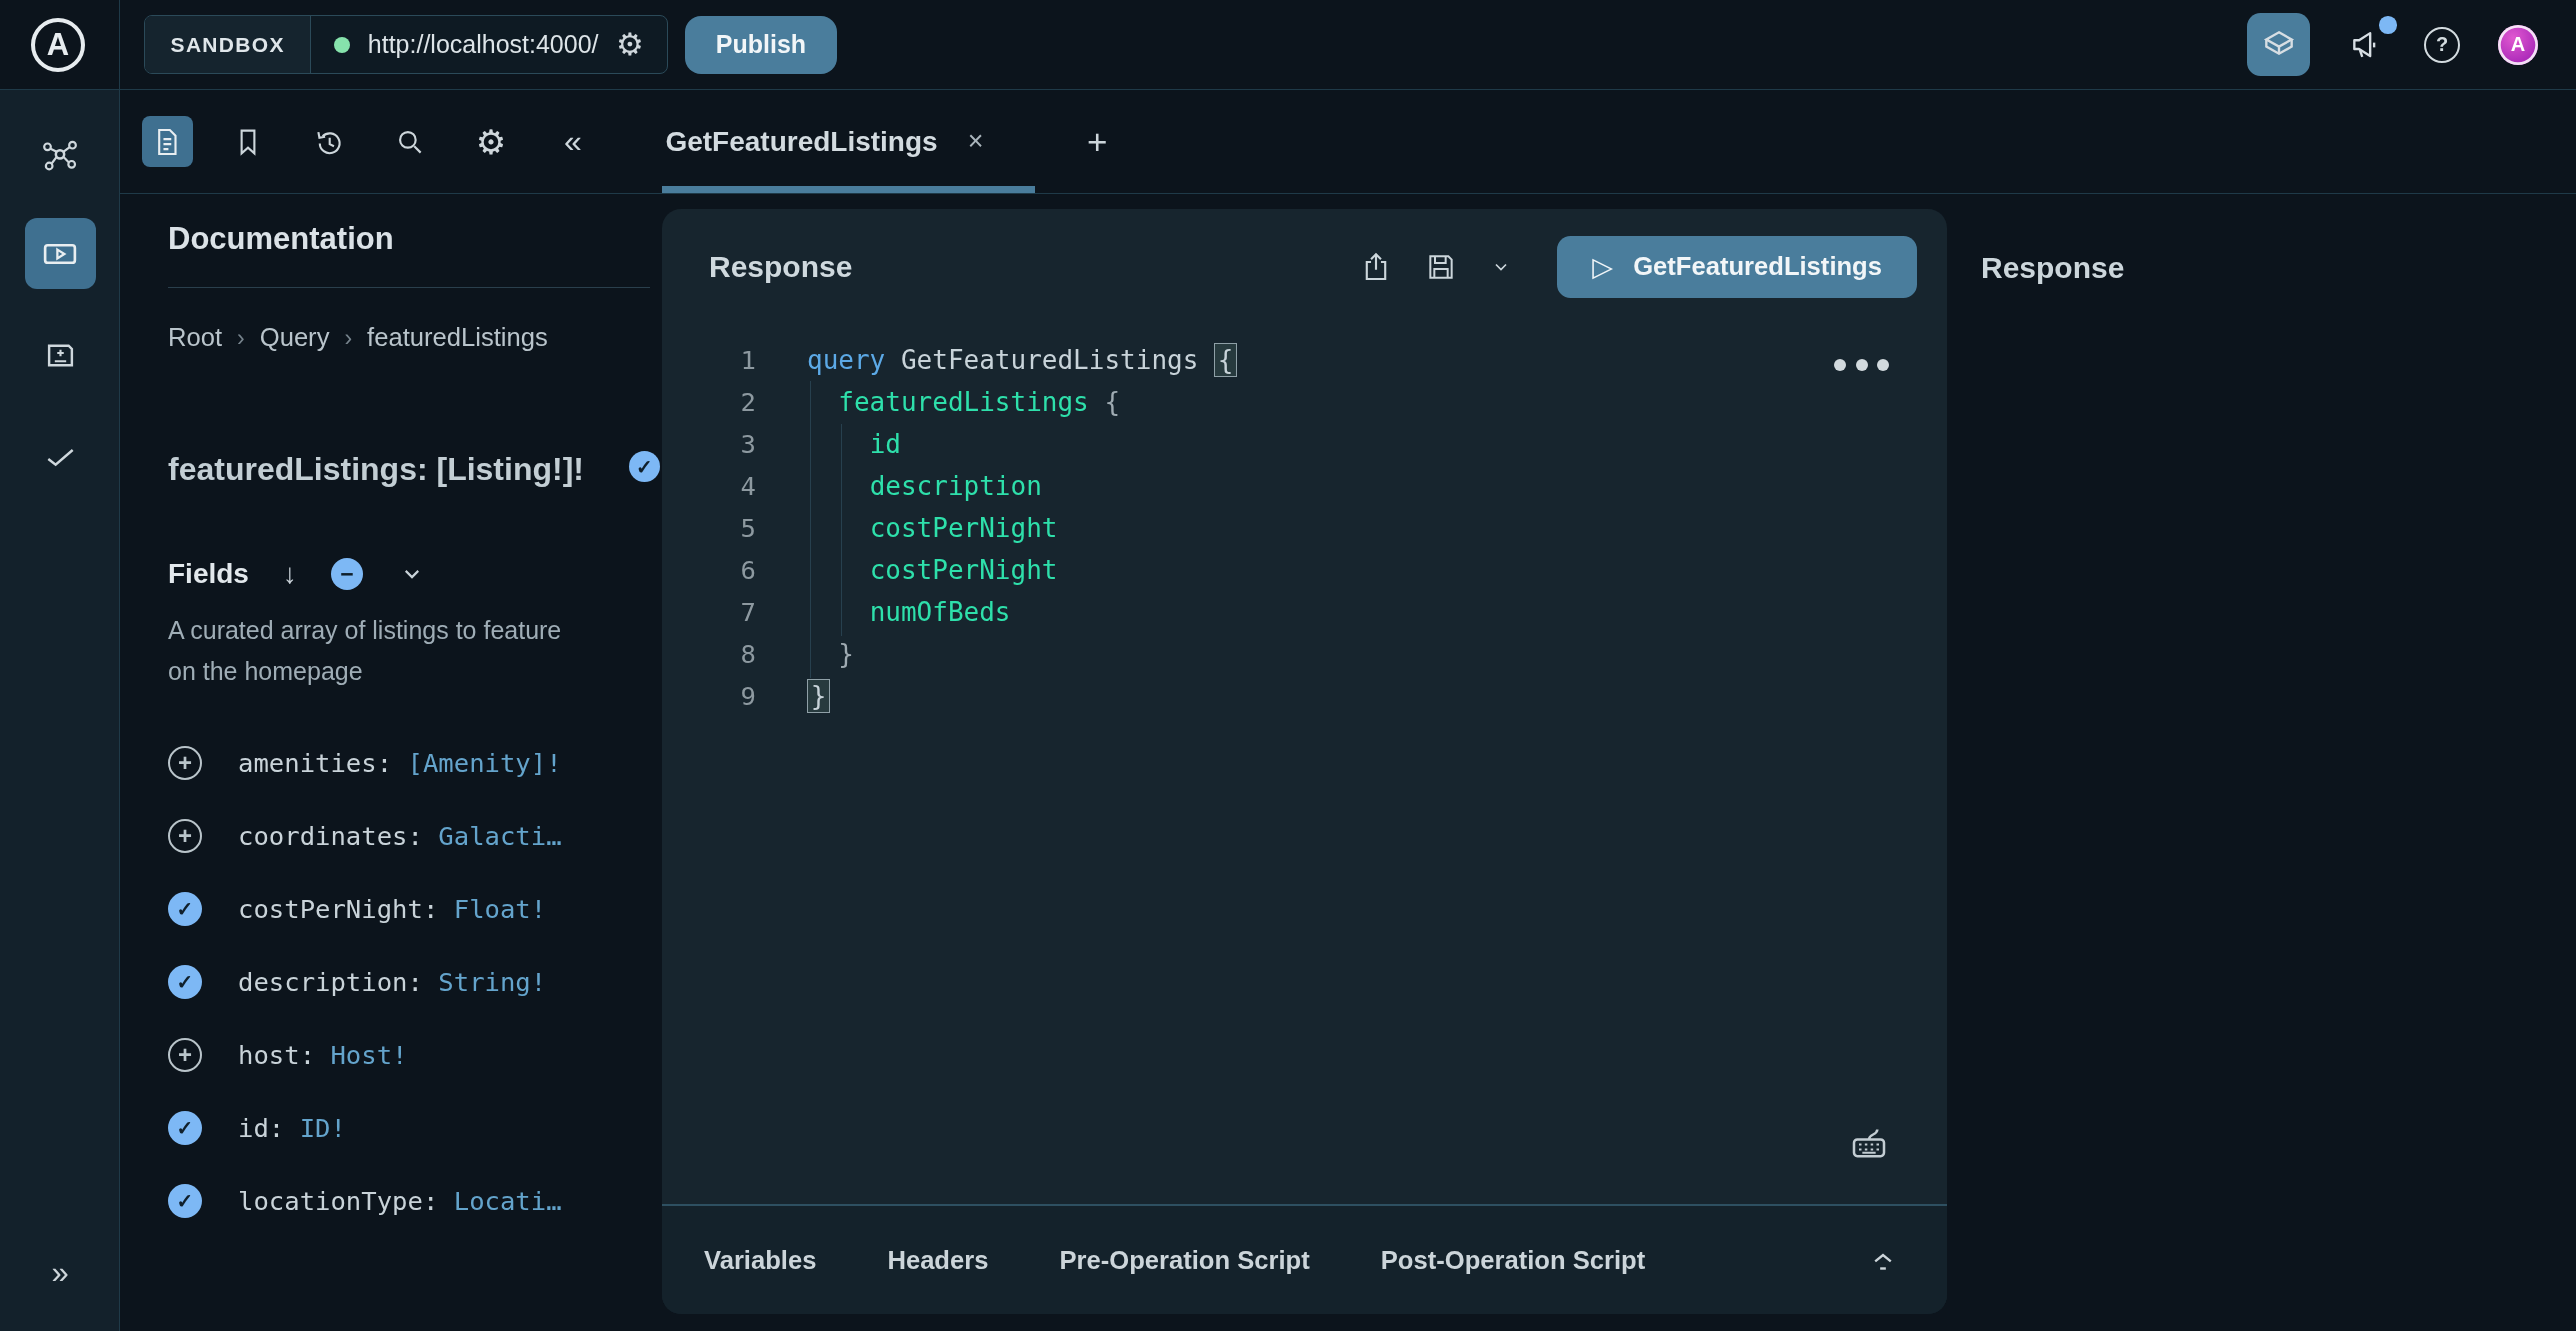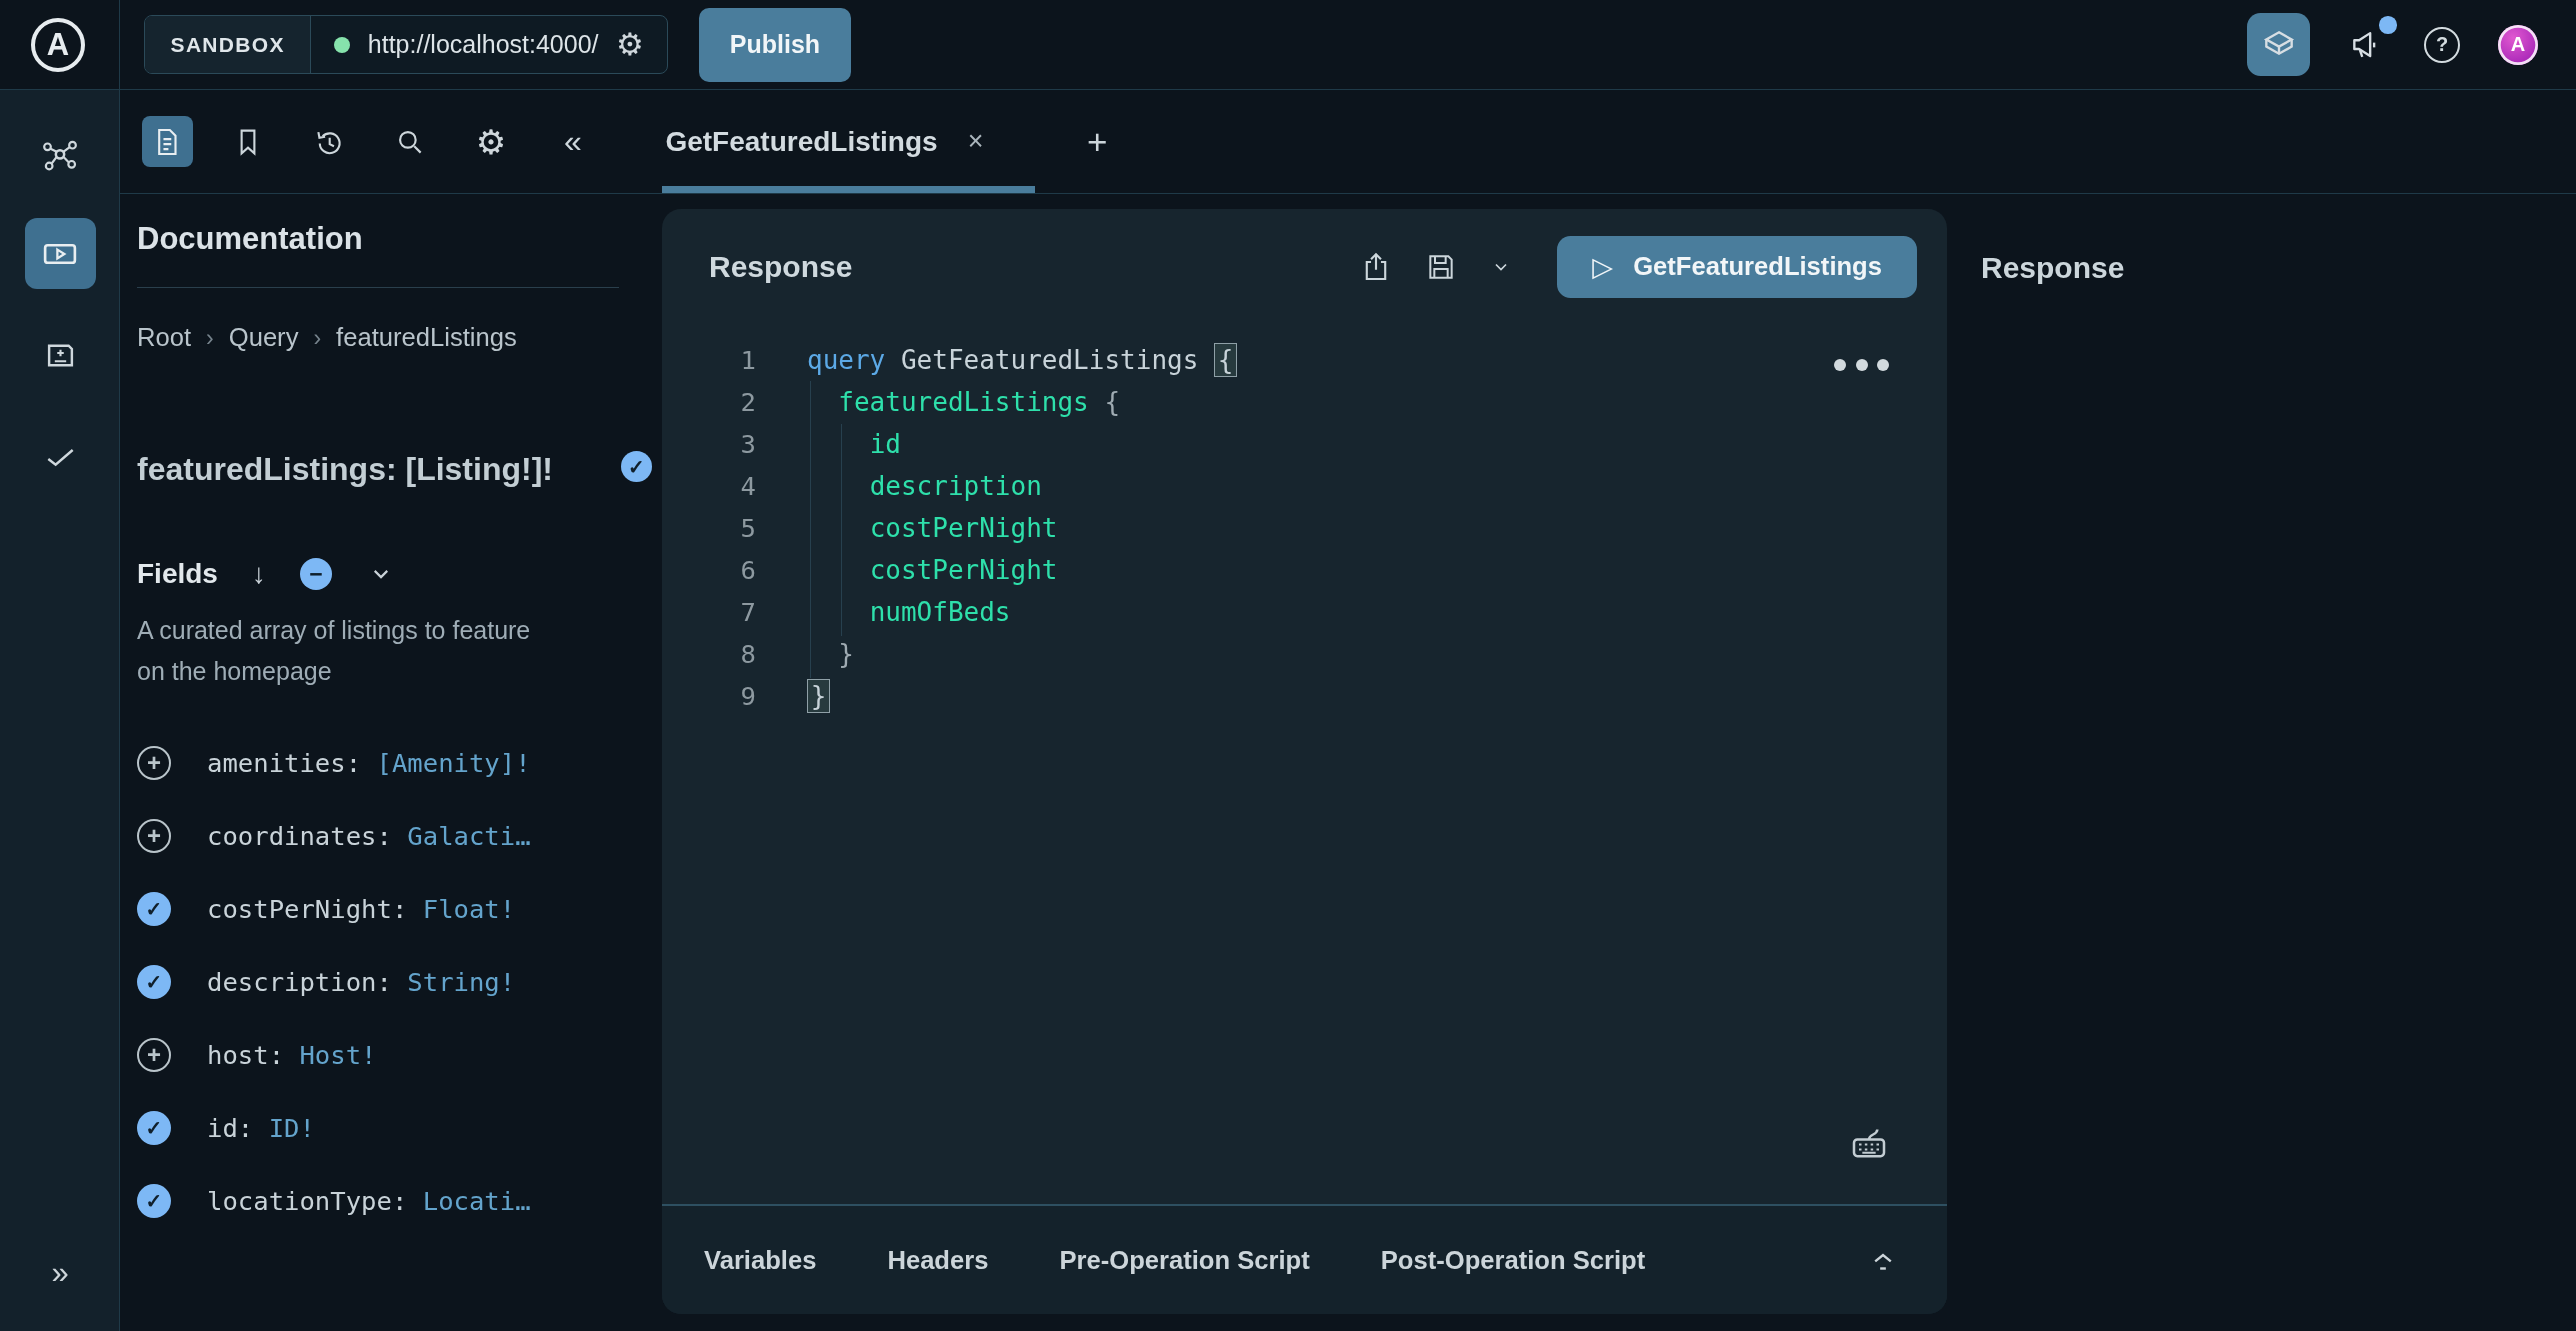--- a/index.html
+++ b/index.html
@@ -36,21 +36,21 @@
     font-weight:bold;font-size:31px;color:#e7ecef;}
   #env-pill{display:flex;align-items:center;height:59px;margin-left:59px;
     border:1.3px solid #2b4a59;border-radius:8px;background:#0e1a23;overflow:hidden;text-align:center;}
   #env-label{height:100%;display:flex;align-items:center;padding:0 25.6px;
     background:#15242e;border-right:1.3px solid #2b4a59;font-weight:bold;
     font-size:21px;letter-spacing:1.3px;color:#dfe6ea;}
   #env-url-wrap{display:flex;align-items:center;gap:17.5px;padding:0 23px;}
   .dot-green{width:16px;height:16px;border-radius:50%;background:var(--greendot);}
   #env-url{font-size:25px;color:#dde4e8;}
   .gear-glyph{font-size:31px;color:#cfd7dc;line-height:1;}
-  #publish-btn{height:74px;margin-left:31px;padding:0 31px;border-radius:10px;
+  #publish-btn{height:58px;margin-left:17px;padding:0 31px;border-radius:16px;
     background:var(--accent);display:flex;align-items:center;
     font-weight:bold;font-size:25px;color:#f2f6f8;}
   #topbar-right{margin-left:auto;display:flex;align-items:center;gap:38px;margin-right:38px;}
   #cube-btn{width:63px;height:63px;border-radius:13.5px;background:var(--accent);
     display:flex;align-items:center;justify-content:center;}
   #megaphone-wrap{position:relative;}
   #megaphone-dot{position:absolute;right:-10.8px;top:-9.4px;width:17.5px;height:17.5px;
     border-radius:50%;background:var(--chip);}
   #help-btn{width:36px;height:36px;border-radius:50%;border:2.7px solid #d3dbdf;
     display:flex;align-items:center;justify-content:center;font-size:20px;
@@ -70,21 +70,21 @@
   #rail-expand{margin-top:auto;margin-bottom:40px;font-size:31px;color:#cdd5da;}
 
   
   #docs{position:absolute;left:120px;top:90px;width:540px;height:1241px;}
   #docs-toolbar{height:103px;display:flex;align-items:center;gap:30px;padding-left:21.6px;}
   .tool-btn{width:51px;height:51px;border-radius:8px;display:flex;
     align-items:center;justify-content:center;color:#cdd6db;}
   .tool-btn.active{background:var(--accent-soft);color:#e9eef1;}
   #collapse-docs{margin-left:17.5px;font-size:32px;color:#cdd6db;}
   #toolbar-border{position:absolute;left:120px;top:193px;width:2456px;height:1.3px;background:var(--border);z-index:4;}
-  #docs-body{padding:28px 0 0 17px;}
+  #docs-body{padding:28px 0 0 48px;}
   #docs-title{font-size:31px;font-weight:600;color:#dbe2e7;}
   #docs-divider{width:482px;height:1.3px;background:#2a3f4c;margin-top:30px;}
   #breadcrumb{margin-top:25.6px;width:431px;font-size:25.6px;color:var(--txt-mid);line-height:1.85;}
   .crumb{color:var(--txt-mid);}
   .crumb-sep{color:#76838c;padding:0 15px;font-size:23px;}
   #field-head{margin-top:82px;display:flex;}
   #field-title{width:445px;font-size:32px;font-weight:bold;color:#c3ced4;line-height:1.65;}
   #field-title .ftype{color:#c3ced4;}
   .check-badge{width:31px;height:31px;border-radius:50%;background:var(--chip);
     display:flex;align-items:center;justify-content:center;

